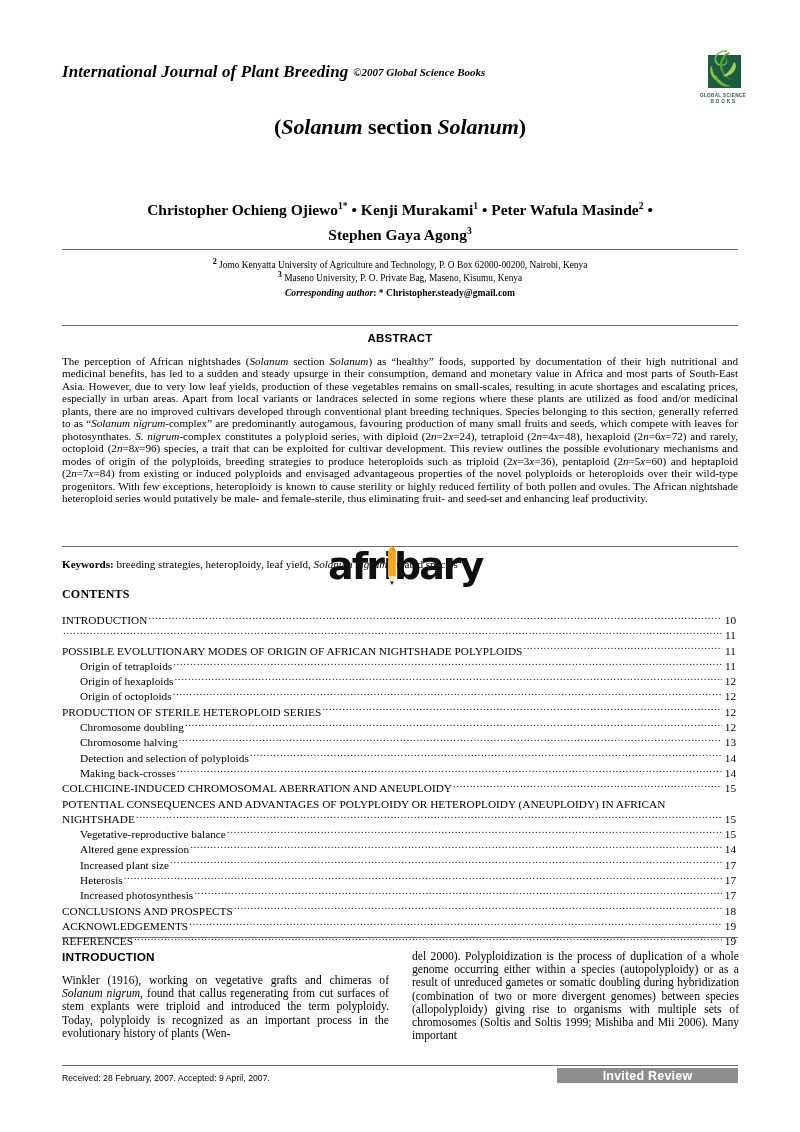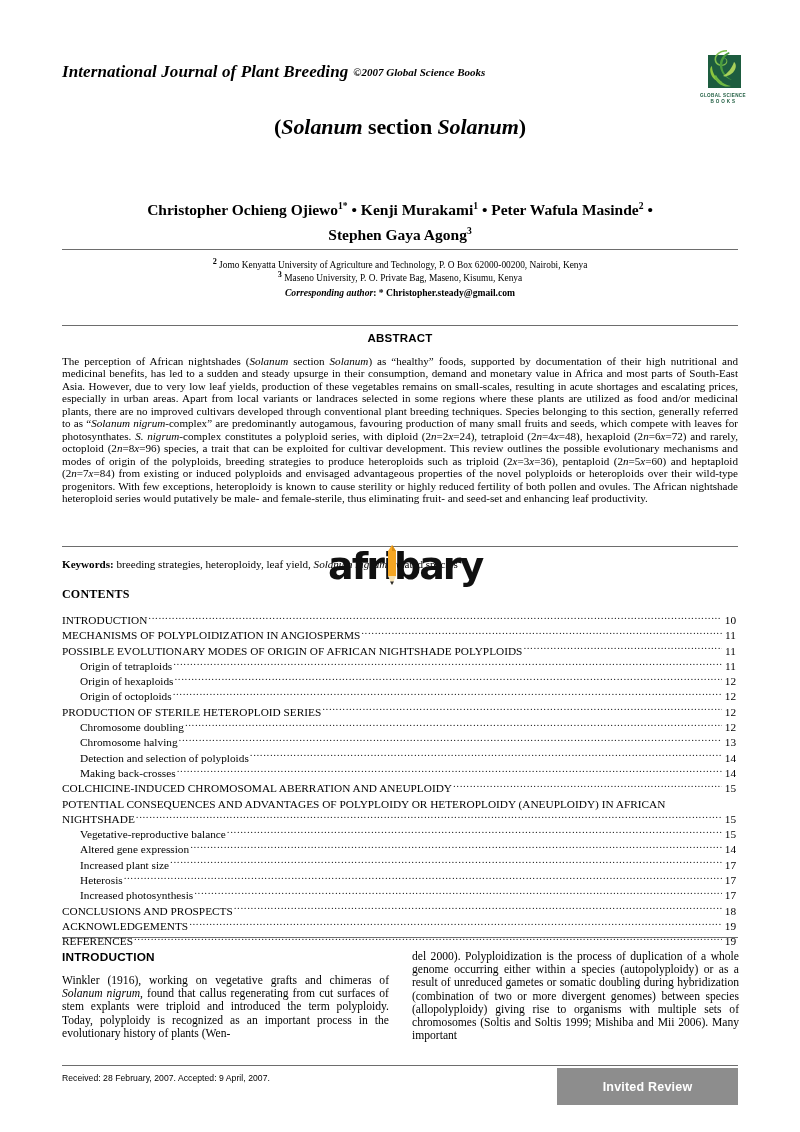--- a/index.html
+++ b/index.html
@@ -278,21 +278,21 @@
     top: 1073px;
     font-family: "Liberation Sans", sans-serif;
     font-size: 8.6px;
     letter-spacing: 0.05px;
   }
   .badge {
     position: absolute;
     left: 557px;
     top: 1068px;
     width: 181px;
-    height: 37px;
+    height: 15px;
     background: #8d8d8d;
     color: #ffffff;
     font-family: "Liberation Sans", sans-serif;
     font-weight: bold;
     font-size: 12.5px;
     display: flex;
     align-items: center;
     justify-content: center;
     letter-spacing: 0.2px;
   }
@@ -360,21 +360,20 @@
   <div class="rule r3"></div>
 
   <div class="contents-head">CONTENTS</div>
   <div class="toc" id="toc">
       <div class="toc-row">
         <span class="toc-label">INTRODUCTION</span>
         <span class="toc-dots"></span>
         <span class="toc-page">10</span>
       </div>
       <div class="toc-row">
-        <span class="toc-label">MECHANISMS OF POLYPLOIDIZATION IN ANGIOSPERMS</span>
         <span class="toc-dots"></span>
         <span class="toc-page">11</span>
       </div>
       <div class="toc-row">
         <span class="toc-label">POSSIBLE EVOLUTIONARY MODES OF ORIGIN OF AFRICAN NIGHTSHADE POLYPLOIDS</span>
         <span class="toc-dots"></span>
         <span class="toc-page">11</span>
       </div>
       <div class="toc-row sub">
         <span class="toc-label">Origin of tetraploids</span>

